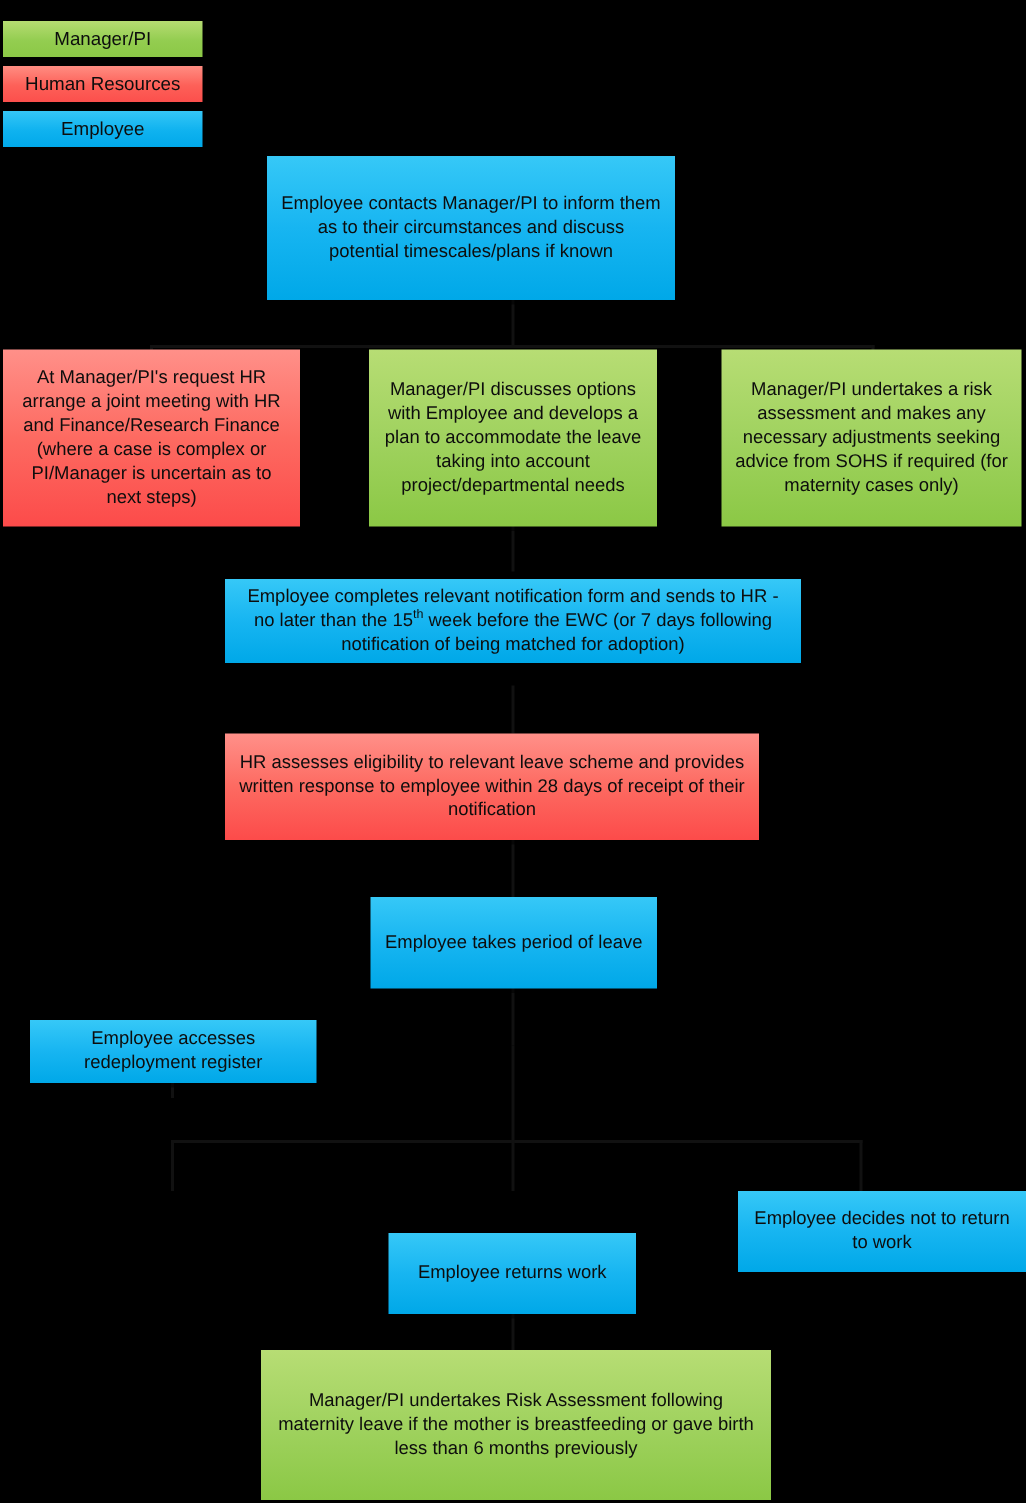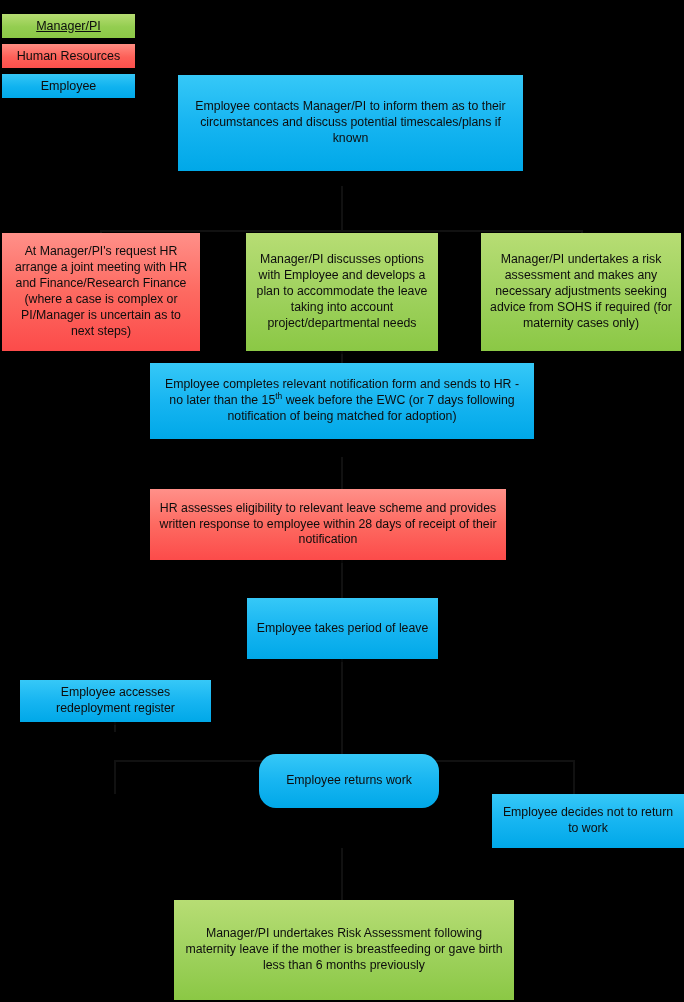--- a/index.html
+++ b/index.html
@@ -29,21 +29,21 @@
     display: flex;
     align-items: center;
     justify-content: center;
     color: #0d0d0d;
     font-size: 12.5px;
     line-height: 1.15;
     text-align: center;
     box-shadow: 3px 3px 0 rgba(0,0,0,0.55);
     border: 0;
   }
-  .chip-green  { background: linear-gradient(to bottom, #b6dc72 0%, #93cd50 55%, #8cc846 100%); text-decoration: underline; }
+  .chip-green  { background: linear-gradient(to bottom, #b6dc72 0%, #93cd50 55%, #8cc846 100%); }
   .chip-red    { background: linear-gradient(to bottom, #ff8d82 0%, #fd6058 55%, #fc4f4c 100%); }
   .chip-blue   { background: linear-gradient(to bottom, #35c6f6 0%, #0fb2ef 55%, #01a9ea 100%); }
 
   
   .node {
     position: absolute;
     box-sizing: border-box;
     display: flex;
     align-items: center;
     justify-content: center;
@@ -91,56 +91,56 @@
   </div>
 
   <div class="legend-chip chip-blue" style="left:2px; top:74px; width:133px; height:24px;">
     <span>Employee</span>
   </div>
 
   <div class="legend-chip chip-red" style="left:2px; top:44px; width:133px; height:24px;">
     <span>Human Resources</span>
   </div>
 
-  <div class="node node-blue" style="left:178px; top:75px; width:345px; height:96px;">
+  <div class="node node-blue" style="left:178px; top:104px; width:272px; height:96px;">
     <span class="txt">Employee contacts Manager/PI to inform them as to their circumstances and discuss potential timescales/plans if known</span>
   </div>
 
   <div class="node node-red" style="left:2px; top:233px; width:198px; height:118px;">
     <span class="txt">At Manager/PI's request HR arrange a joint meeting with HR and Finance/Research Finance (where a case is complex or PI/Manager is uncertain as to next steps)</span>
   </div>
 
   <div class="node node-green" style="left:246px; top:233px; width:192px; height:118px;">
     <span class="txt">Manager/PI discusses options with Employee and develops a plan to accommodate the leave taking into account project/departmental needs</span>
   </div>
 
   <div class="node node-green" style="left:481px; top:233px; width:200px; height:118px;">
     <span class="txt">Manager/PI undertakes a risk assessment and makes any necessary adjustments seeking advice from SOHS if required (for maternity cases only)</span>
   </div>
 
-  <div class="node node-blue" style="left:150px; top:363px; width:384px; height:76px;">
+  <div class="node node-blue" style="left:150px; top:386px; width:384px; height:56px;">
     <span class="txt">
       <span>Employee completes relevant notification form and sends to HR - no later than the 15</span><sup>th</sup><span> week before the EWC (or 7 days following notification of being matched for adoption)</span>
     </span>
   </div>
 
   <div class="node node-red" style="left:150px; top:489px; width:356px; height:71px;">
     <span class="txt">HR assesses eligibility to relevant leave scheme and provides written response to employee within 28 days of receipt of their notification</span>
   </div>
 
   <div class="node node-blue" style="left:247px; top:598px; width:191px; height:61px;">
     <span class="txt">Employee takes period of leave</span>
   </div>
 
   <div class="node node-blue" style="left:20px; top:680px; width:191px; height:42px;">
     <span class="txt">Employee accesses redeployment register</span>
   </div>
 
 
-  <div class="node node-blue" style="left:259px; top:754px; width:180px; height:54px;border-radius:17px;">
+  <div class="node node-blue" style="left:259px; top:822px; width:165px; height:54px;">
     <span class="txt">Employee returns work</span>
   </div>
 
   <div class="node node-blue" style="left:492px; top:794px; width:192px; height:54px;">
     <span class="txt">Employee decides not to return to work</span>
   </div>
 
   <div class="node node-green" style="left:174px; top:900px; width:340px; height:100px;">
     <span class="txt">Manager/PI undertakes Risk Assessment following maternity leave if the mother is breastfeeding or gave birth less than 6 months previously</span>
   </div>

